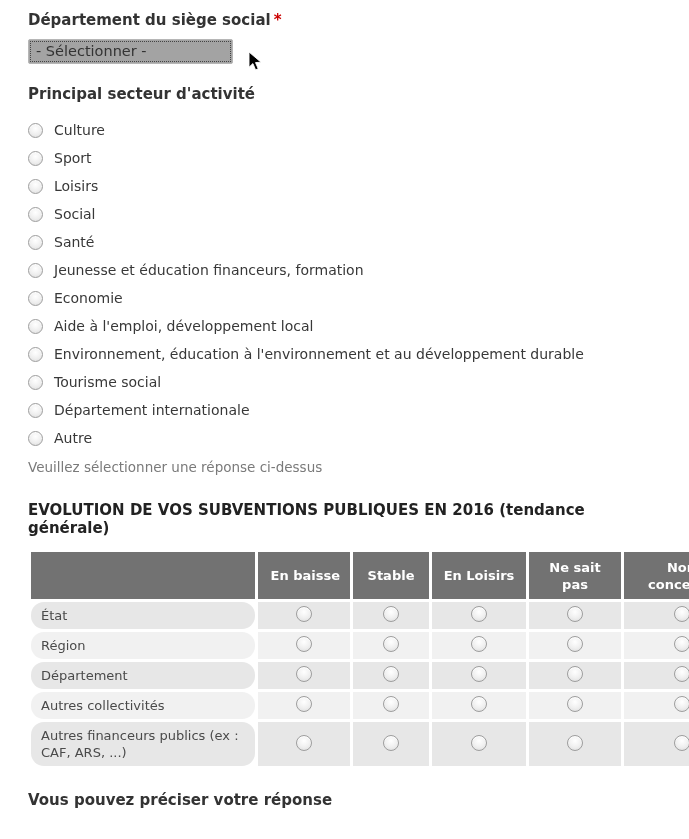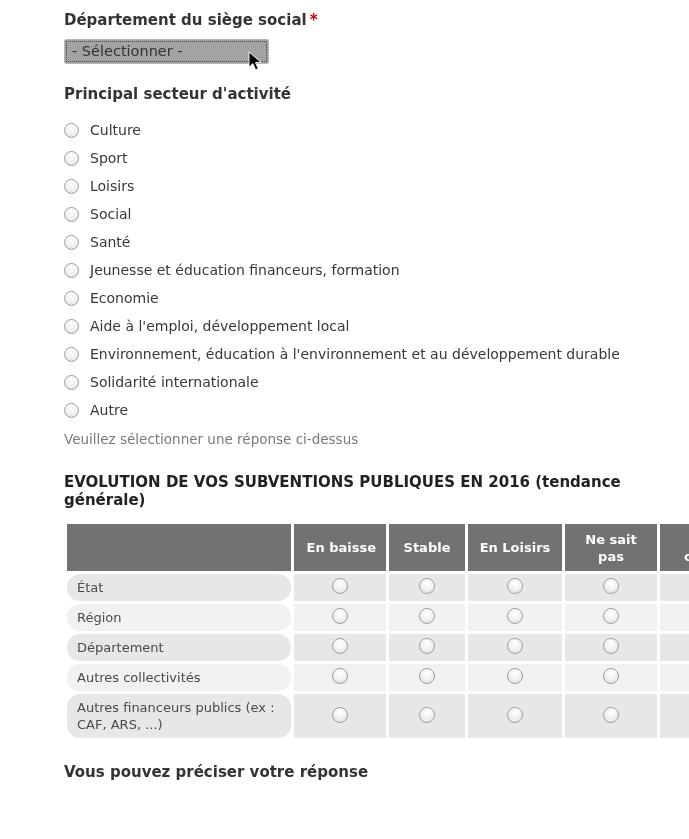--- a/index.html
+++ b/index.html
@@ -1,21 +1,21 @@
 <!DOCTYPE html>
 <html><head>
 <meta charset="utf-8">
 <style>
   html,body{margin:0;padding:0;}
   body{
     width:689px;height:839px;overflow:hidden;background:#ffffff;
     font-family:"DejaVu Sans","Liberation Sans",sans-serif;
     position:relative;color:#333;
   }
-  .page{padding:11px 36px 0 64px;}
+  .page{padding:11px 36px 0 28px;}
   .q-label{font-size:15px;font-weight:bold;color:#333;}
   .req{color:#cc0000;font-weight:bold;margin-left:3px;}
   .helper{font-size:13.5px;color:#7a7a7a;margin-top:7px;}
 
   
   .select-box{
     margin-top:10px;width:196px;height:23px;line-height:23px;
     background:#a3a3a3;border:1px solid #b6b6b6;border-radius:2px;
     outline:1px dotted #444;outline-offset:-3px;
     font-size:14.5px;color:#333;padding-left:7px;cursor:default;
@@ -119,24 +119,28 @@
   <label class="radio-option">
     <span class="radio"></span>
     <span class="opt-label">Aide à l'emploi, développement local</span>
   </label>
 
   <label class="radio-option">
     <span class="radio"></span>
     <span class="opt-label">Environnement, éducation à l'environnement et au développement durable</span>
   </label>
 
-
-  <label class="radio-option">
-    <span class="radio"></span>
-    <span class="opt-label">Solidarité internationale</span>
+  <label class="radio-option">
+    <span class="radio"></span>
+    <span class="opt-label">Tourisme social</span>
+  </label>
+
+  <label class="radio-option">
+    <span class="radio"></span>
+    <span class="opt-label">Département internationale</span>
   </label>
 
   <label class="radio-option">
     <span class="radio"></span>
     <span class="opt-label">Autre</span>
   </label>
 </div>
     <div class="helper">Veuillez sélectionner une réponse ci-dessus</div>
   </section>
 

